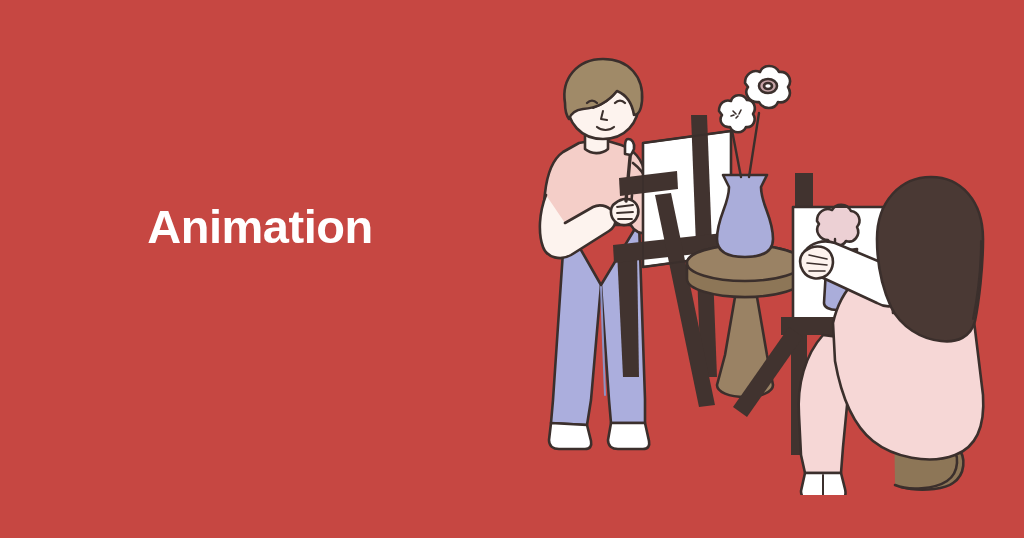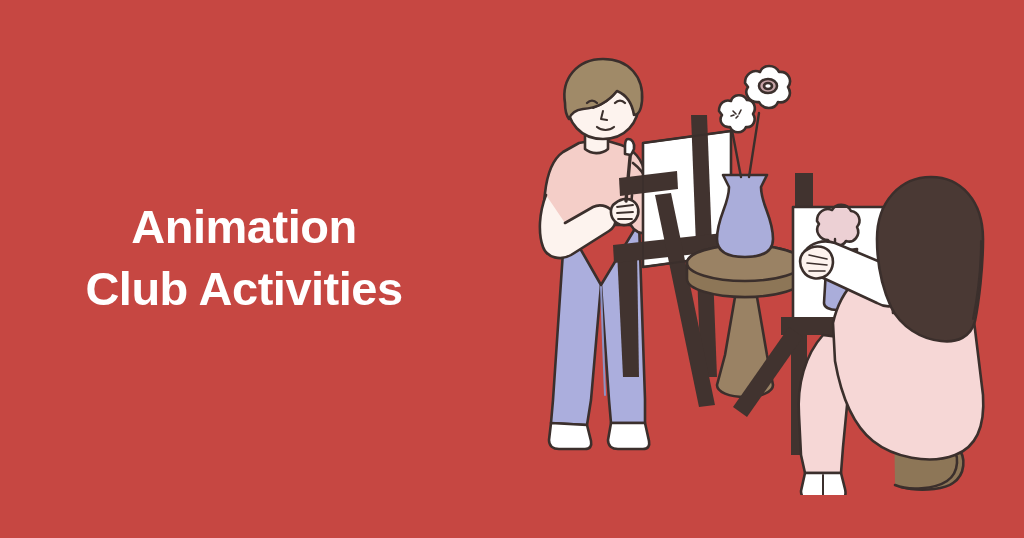--- a/index.html
+++ b/index.html
@@ -13,21 +13,21 @@
   }
   .banner {
     position: relative;
     width: 1024px;
     height: 538px;
     background: #c64742;
     overflow: hidden;
   }
   .headline {
     position: absolute;
-    left: 24px;
+    left: 40px;
     top: 196px;
     width: 440px;
     text-align: center;
     color: #ffffff;
     font-family: "Liberation Sans", sans-serif;
     font-weight: bold;
     font-size: 47px;
     line-height: 62px;
     letter-spacing: -0.5px;
   }
@@ -48,21 +48,20 @@
     height: 100%;
   }
 </style>
 </head>
 <body>
 
 <div class="banner">
 
   <div class="headline">
     <span class="line">Animation</span>
-    <span class="line">Club Activities</span>
   </div>
 
   <div class="artwork">
     <svg viewBox="0 0 520 440" xmlns="http://www.w3.org/2000/svg">
       <g fill="none" stroke="#3b2f2c" stroke-width="2.6" stroke-linecap="round" stroke-linejoin="round">
 
         <g>
 
           <path d="M60 167 L48 345 L46 368 L82 370 L86 345 L96 230 Z" fill="#abaedd"></path>
           <path d="M96 230 L104 345 L106 368 L140 368 L140 344 L134 167 Z" fill="#abaedd"></path>

